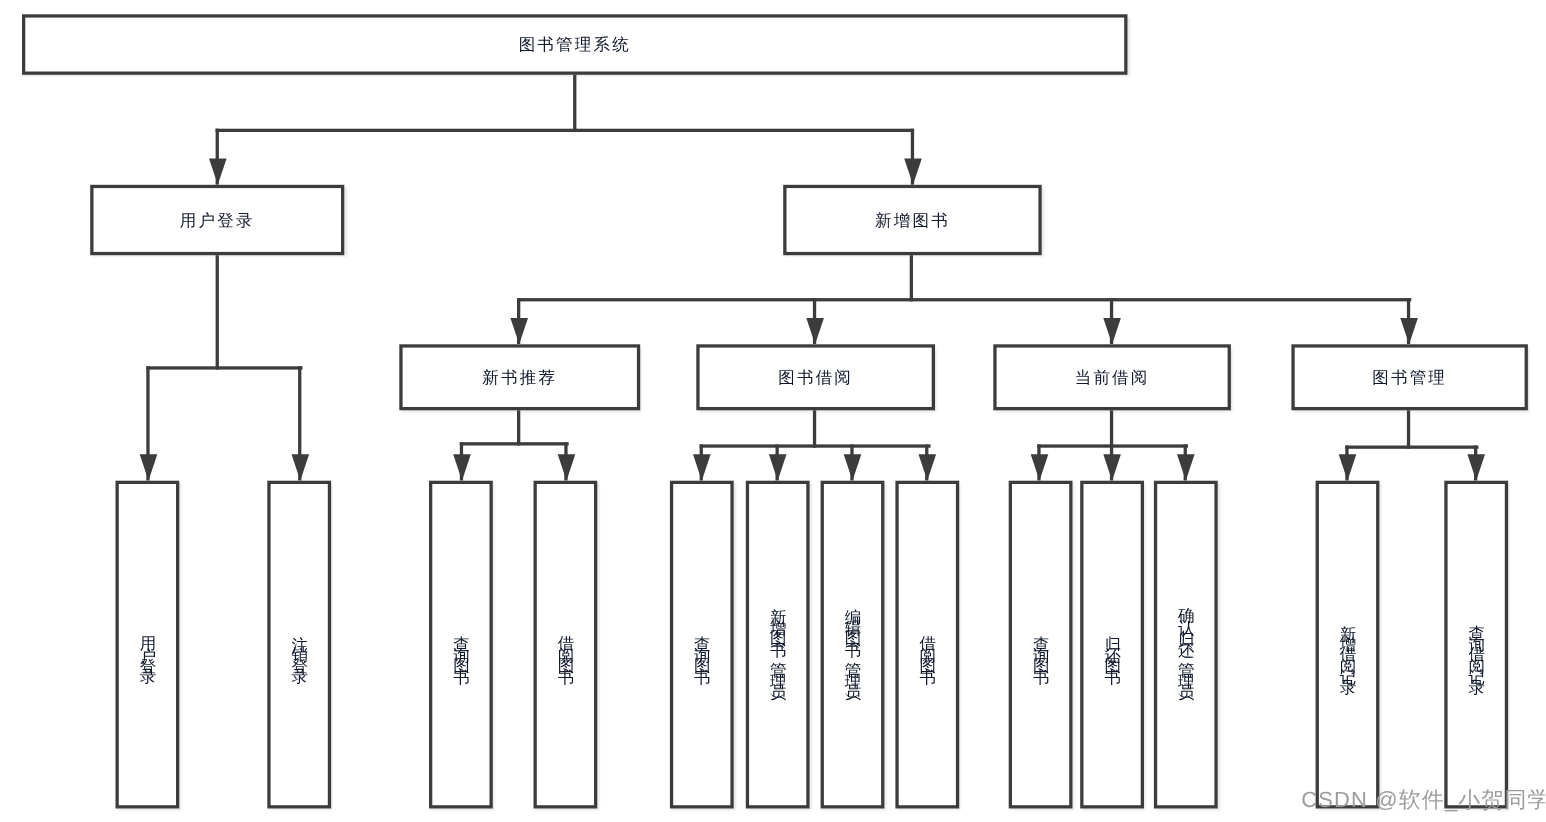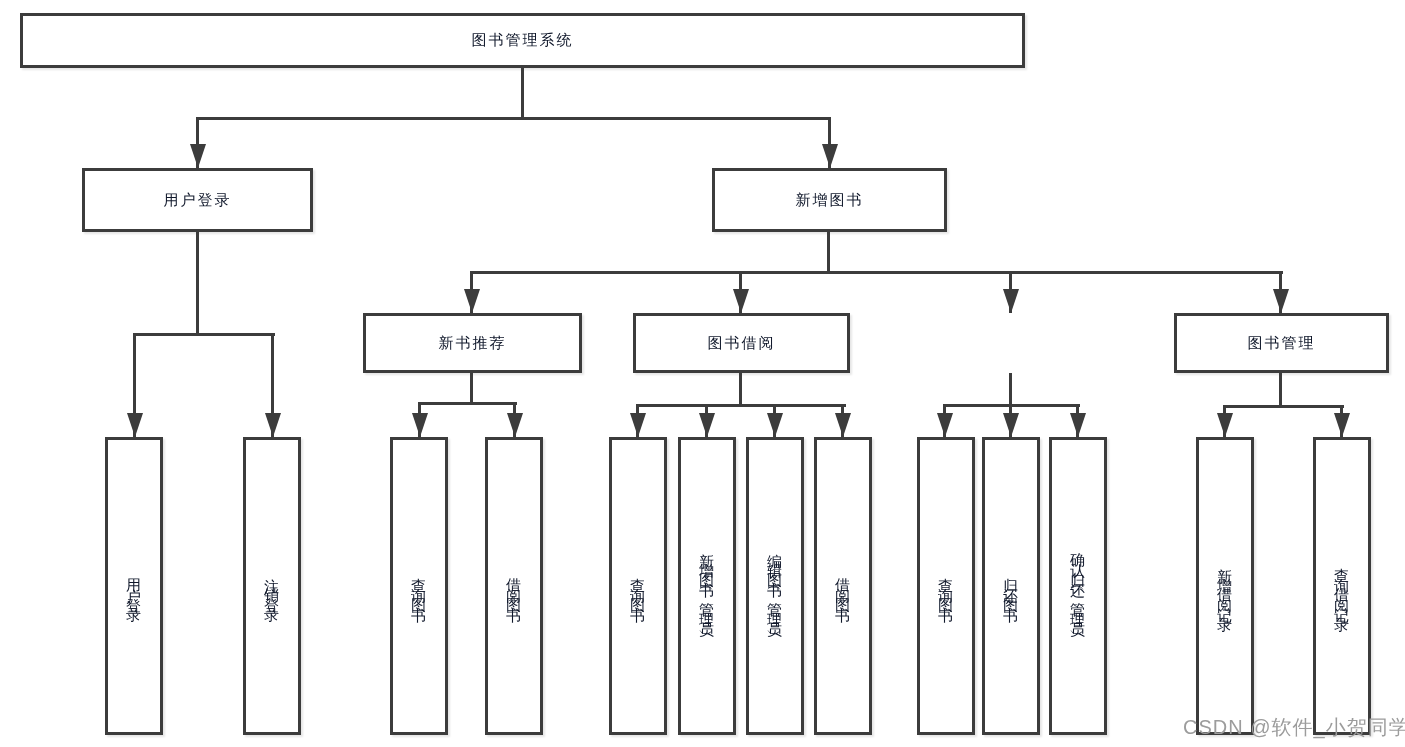--- a/index.html
+++ b/index.html
@@ -85,20 +85,23 @@
   <div class="arrow" style="left:739px;top:271px;height:42px"></div>
   <div class="arrow" style="left:1009px;top:271px;height:42px"></div>
   <div class="arrow" style="left:1279px;top:271px;height:42px"></div>
 
   <div class="box" style="left:363px;top:313px;width:219px;height:60px">
     <span>新书推荐</span>
   </div>
   <div class="box" style="left:633px;top:313px;width:217px;height:60px">
     <span>图书借阅</span>
   </div>
+  <div class="box" style="left:903px;top:313px;width:216px;height:60px">
+    <span>当前借阅</span>
+  </div>
   <div class="box" style="left:1174px;top:313px;width:215px;height:60px">
     <span>图书管理</span>
   </div>
 
   <div class="vline" style="left:470px;top:373px;height:32px"></div>
   <div class="hline" style="left:418px;top:402px;width:99px"></div>
   <div class="arrow" style="left:418px;top:402px;height:35px"></div>
   <div class="arrow" style="left:513px;top:402px;height:35px"></div>
 
   <div class="vline" style="left:739px;top:373px;height:34px"></div>

